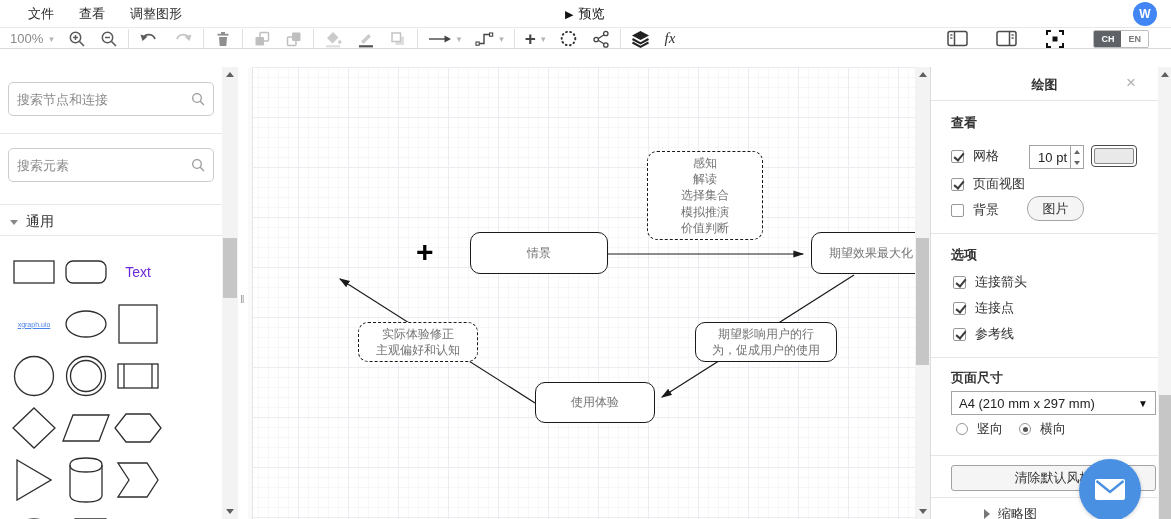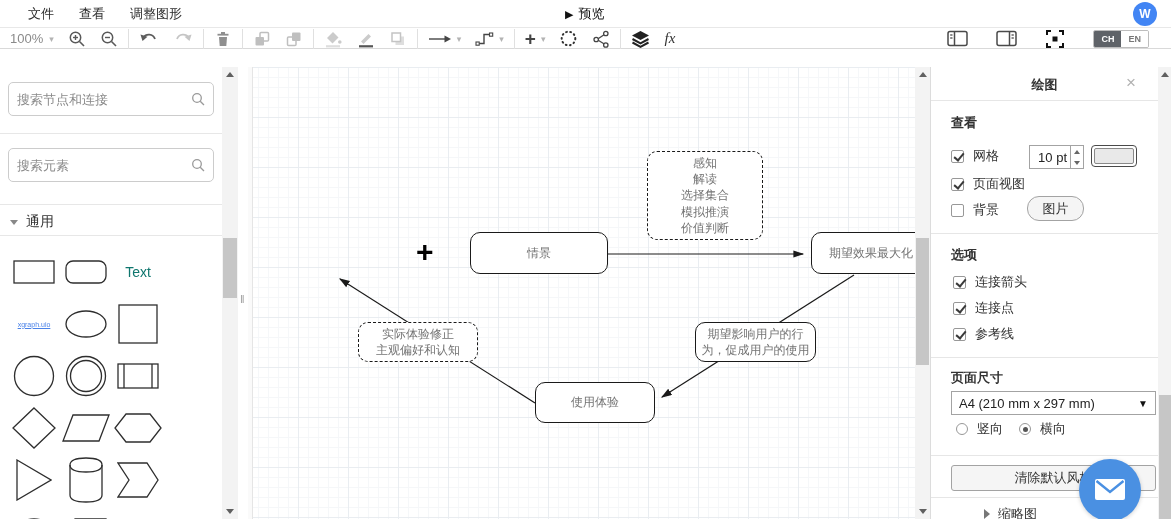--- a/index.html
+++ b/index.html
@@ -33,21 +33,21 @@
   .searchbox input { border:none; outline:none; flex:1; font-size:13px; color:#701a75; font-family:inherit; min-width:0; }
   .searchbox input::placeholder { color:#8a8a8a; }
   .sb1 { top:15px; } .sb2 { top:81px; }
   .sdiv { position:absolute; left:0; width:222px; height:1px; background:#e7e7e7; }
   .section-general { position:absolute; left:10px; top:144px; height:22px; display:flex; align-items:center; gap:8px; font-size:14px; color:#333; cursor:pointer; }
   .tri-down { width:0; height:0; border-left:4px solid transparent; border-right:4px solid transparent; border-top:5px solid #888; }
   .shapes { position:absolute; left:8px; top:179px; width:164px; height:273px; overflow:hidden; display:grid; grid-template-columns:52px 52px 52px; grid-auto-rows:52px; }
   .cell { display:flex; align-items:center; justify-content:center; cursor:pointer; }
   .cell svg { display:block; }
   .shape-stroke { fill:#fff; stroke:#2e2e2e; stroke-width:1.3; }
-  .textshape { font-size:14px; color:#0f766e; }
+  .textshape { font-size:14px; color:#6d28d9; }
   .linkshape { font-size:7px; color:#4a82e8; text-decoration:underline; white-space:nowrap; }
   .collapse-handle { position:absolute; left:240px; top:226px; font-size:11px; color:#9a9a9a; }
 
   
   .vscroll { position:absolute; top:0; bottom:0; background:#f3f3f3; }
   .vscroll .arr { position:absolute; left:0; width:100%; height:14px; display:flex; align-items:center; justify-content:center; }
   .vscroll .arr.up { top:0; } .vscroll .arr.dn { bottom:1px; }
   .tri-up-s { width:0; height:0; border-left:4px solid transparent; border-right:4px solid transparent; border-bottom:5px solid #606060; }
   .tri-dn-s { width:0; height:0; border-left:4px solid transparent; border-right:4px solid transparent; border-top:5px solid #606060; }
   .thumb { position:absolute; left:1px; right:1px; background:#c6c6c6; }
@@ -440,21 +440,21 @@
 
   <div class="node" style="left:563px; top:165px; width:120px; height:42px;">
     <span>期望效果最大化</span>
   </div>
 
   <div class="node dashed" style="left:110px; top:255px; width:120px; height:40px;">
     <span>实际体验修正</span>
     <span>主观偏好和认知</span>
   </div>
 
-  <div class="node" style="left:447px; top:255px; width:121px; height:40px;">
+  <div class="node" style="left:447px; top:255px; width:142px; height:40px;">
     <span>期望影响用户的行</span>
     <span>为，促成用户的使用</span>
   </div>
 
   <div class="node" style="left:287px; top:315px; width:120px; height:41px;">
     <span>使用体验</span>
   </div>
 
   <div class="vscroll canvas-scroll">
     <div class="arr up">

